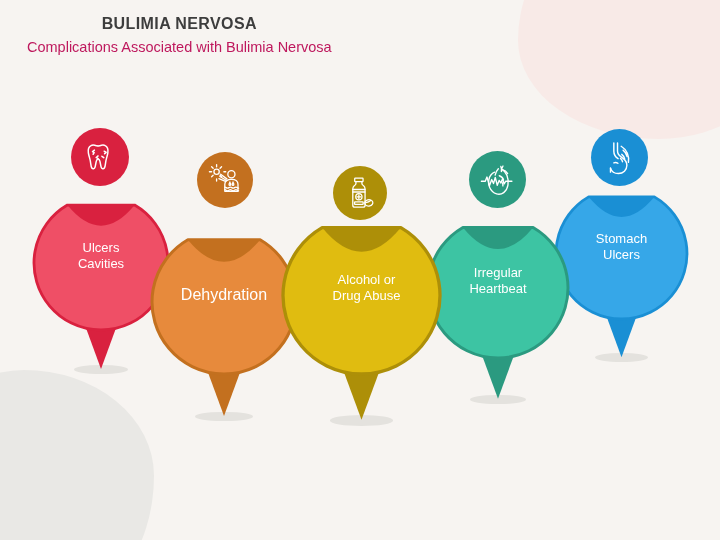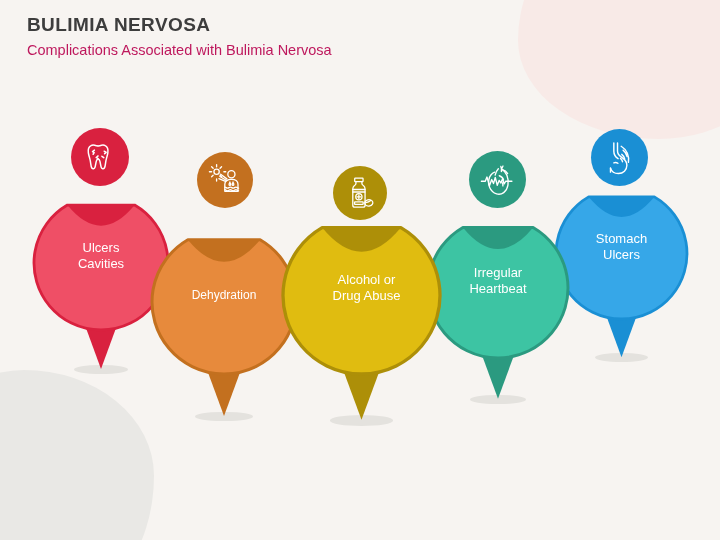--- a/index.html
+++ b/index.html
@@ -38,26 +38,27 @@
   }
 
   
   .header {
     position: absolute;
     left: 27px;
     top: 15px;
     z-index: 5;
   }
   .title {
-    font-size: 19px;
+    font-size: 16px;
     font-weight: bold;
     color: #3d3d3d;
     letter-spacing: 0.4px;
     margin: 0 0 6px 0;
     line-height: 1.1;
+    text-align: center;
   }
   .subtitle {
     font-size: 14.5px;
     color: #be185d;
     margin: 0;
     line-height: 1.2;
   }
 
   
   .stage {
@@ -144,21 +145,21 @@
     <svg class="pin-svg" width="144" height="189.9616" viewBox="0 0 144 189.9616">
       <path d="M 55.08 139.98366666587282 L 88.92 139.98366666587282 L 72 185.9616 Z" fill="#c3701f"></path>
       <path d="M 35.872426043256105 9.72 L 108.1275739567439 9.72 A 72 72 0 1 1 35.872426043256105 9.72 Z" fill="#e78a3c" stroke="#c3701f" stroke-width="3.024" stroke-linejoin="round"></path>
       <clipPath id="clip-dehydration">
           <path d="M 35.872426043256105 9.72 L 108.1275739567439 9.72 A 72 72 0 1 1 35.872426043256105 9.72 Z"></path>
         </clipPath>
       <g clip-path="url(#clip-dehydration)">
         <path d="M 35.872426043256105 9.72 Q 72 53.99999999999999 108.1275739567439 9.72 L 108.1275739567439 8.72 L 35.872426043256105 8.72 Z" fill="#c3701f"></path>
       </g>
     </svg>
-      <div class="pin-label" style="left: 0px; width: 144px; top: 64.8px; transform: translateY(-50%); font-size: 12px;">Dehydration</div>
+      <div class="pin-label" style="left: 0px; width: 144px; top: 64.8px; transform: translateY(-50%); font-size: 16px;">Dehydration</div>
     </div>
     <div class="pin-group" style="left: 283px; top: 217px; width: 157px; height: 206.75px; z-index: 3;">
       <div class="pin-shadow" style="width: 62.8px; height: 10.676px; left: 47.1px; top: 197.946px;"></div>
     <svg class="pin-svg" width="157" height="206.7498" viewBox="0 0 157 206.7498">
       <path d="M 60.0525 152.80163657320855 L 96.94749999999999 152.80163657320855 L 78.5 202.7498 Z" fill="#ad8f08"></path>
       <path d="M 39.110908949938946 10.5975 L 117.88909105006105 10.5975 A 78.5 78.5 0 1 1 39.110908949938946 10.5975 Z" fill="#e0bc10" stroke="#ad8f08" stroke-width="3.297" stroke-linejoin="round"></path>
       <clipPath id="clip-alcohol-drug-abuse">
           <path d="M 39.110908949938946 10.5975 L 117.88909105006105 10.5975 A 78.5 78.5 0 1 1 39.110908949938946 10.5975 Z"></path>
         </clipPath>
       <g clip-path="url(#clip-alcohol-drug-abuse)">

